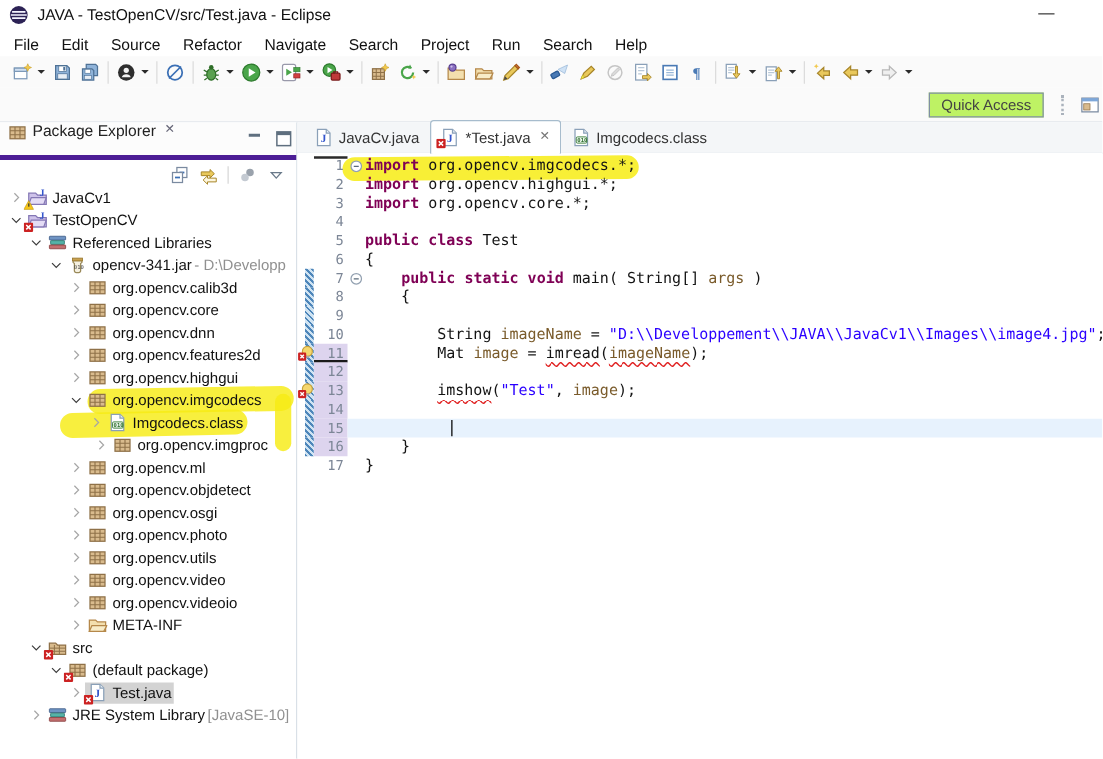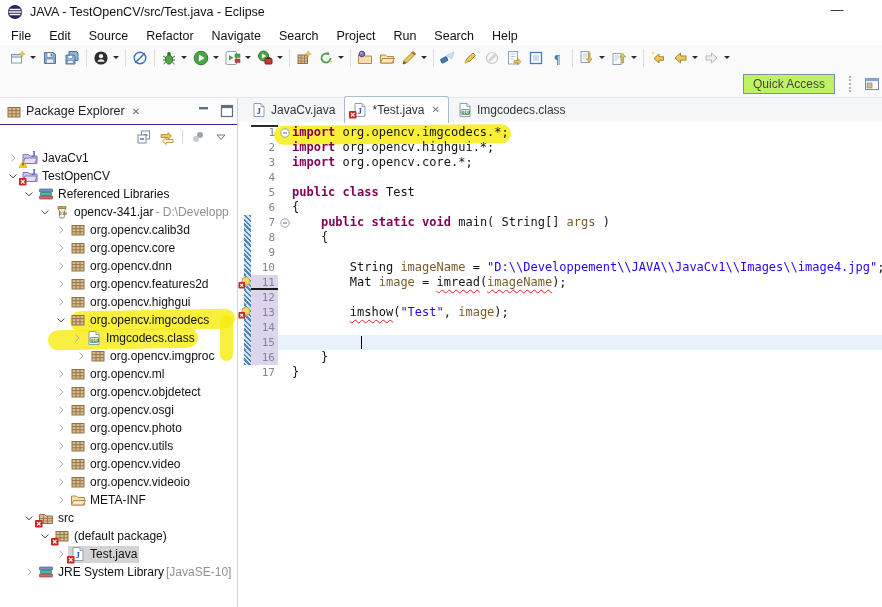--- a/index.html
+++ b/index.html
@@ -17,21 +17,21 @@
   .tb-btn{background:transparent;border:none;padding:1px 3px;display:inline-flex;align-items:center;cursor:default;}
   .ticon{display:inline-block;width:16px;height:16px;position:relative;}
   .ticon svg{width:16px;height:16px;display:block;}
   .caret{display:inline-block;width:0;height:0;border:3.5px solid transparent;border-top-color:#2b2b2b;margin:3px 0 0 4px;}
   #toolbar2{height:27px;background:#fafafa;display:flex;align-items:center;justify-content:flex-end;border-bottom:1px solid #e2e6ec;position:relative;overflow:hidden;}
   #quick-access{border:1px solid #7f8fa4;background:#bef264;color:#444;font-size:12px;padding:2px 9px;margin-right:14px;}
   .dots-handle{width:3px;height:16px;border-left:2px dotted #aab2bc;margin-right:10px;}
   
   #main{position:absolute;top:98px;left:0;right:0;bottom:0;display:flex;}
   #explorer{width:237px;background:#fff;position:relative;flex:none;border-right:1px solid #cdd6e0;}
-  #exp-header{height:26px;display:flex;align-items:center;border-bottom:1px solid #4c1d95;padding-left:6px;position:relative;background:#fcfcfc;}
+  #exp-header{height:26px;display:flex;align-items:flex-start;border-bottom:4px solid #4c1d95;padding-left:6px;position:relative;background:#fcfcfc;}
   #exp-header .vtitle{font-size:12.5px;color:#222;margin:0 5px 0 5px;}
   #exp-header .close{font-size:10px;color:#667;margin-left:2px;}
   #exp-ctrl{position:absolute;right:4px;top:5px;display:flex;gap:8px;}
   #exp-toolbar{height:24px;display:flex;align-items:center;justify-content:flex-end;gap:7px;padding-right:8px;background:#fff;}
   .exp-sep{width:1px;height:14px;background:#d8d8d8;}
   #tree{position:absolute;top:51px;left:0;right:0;bottom:0;overflow:hidden;}
   .trow{height:18px;display:flex;align-items:center;white-space:nowrap;position:relative;z-index:1;font-size:12px;}
   .arrow{width:14px;height:14px;flex:none;display:inline-flex;align-items:center;justify-content:center;}
   .arrow svg{width:12px;height:12px;}
   .tsel{display:inline-flex;align-items:center;padding:0 2px;height:17px;}

